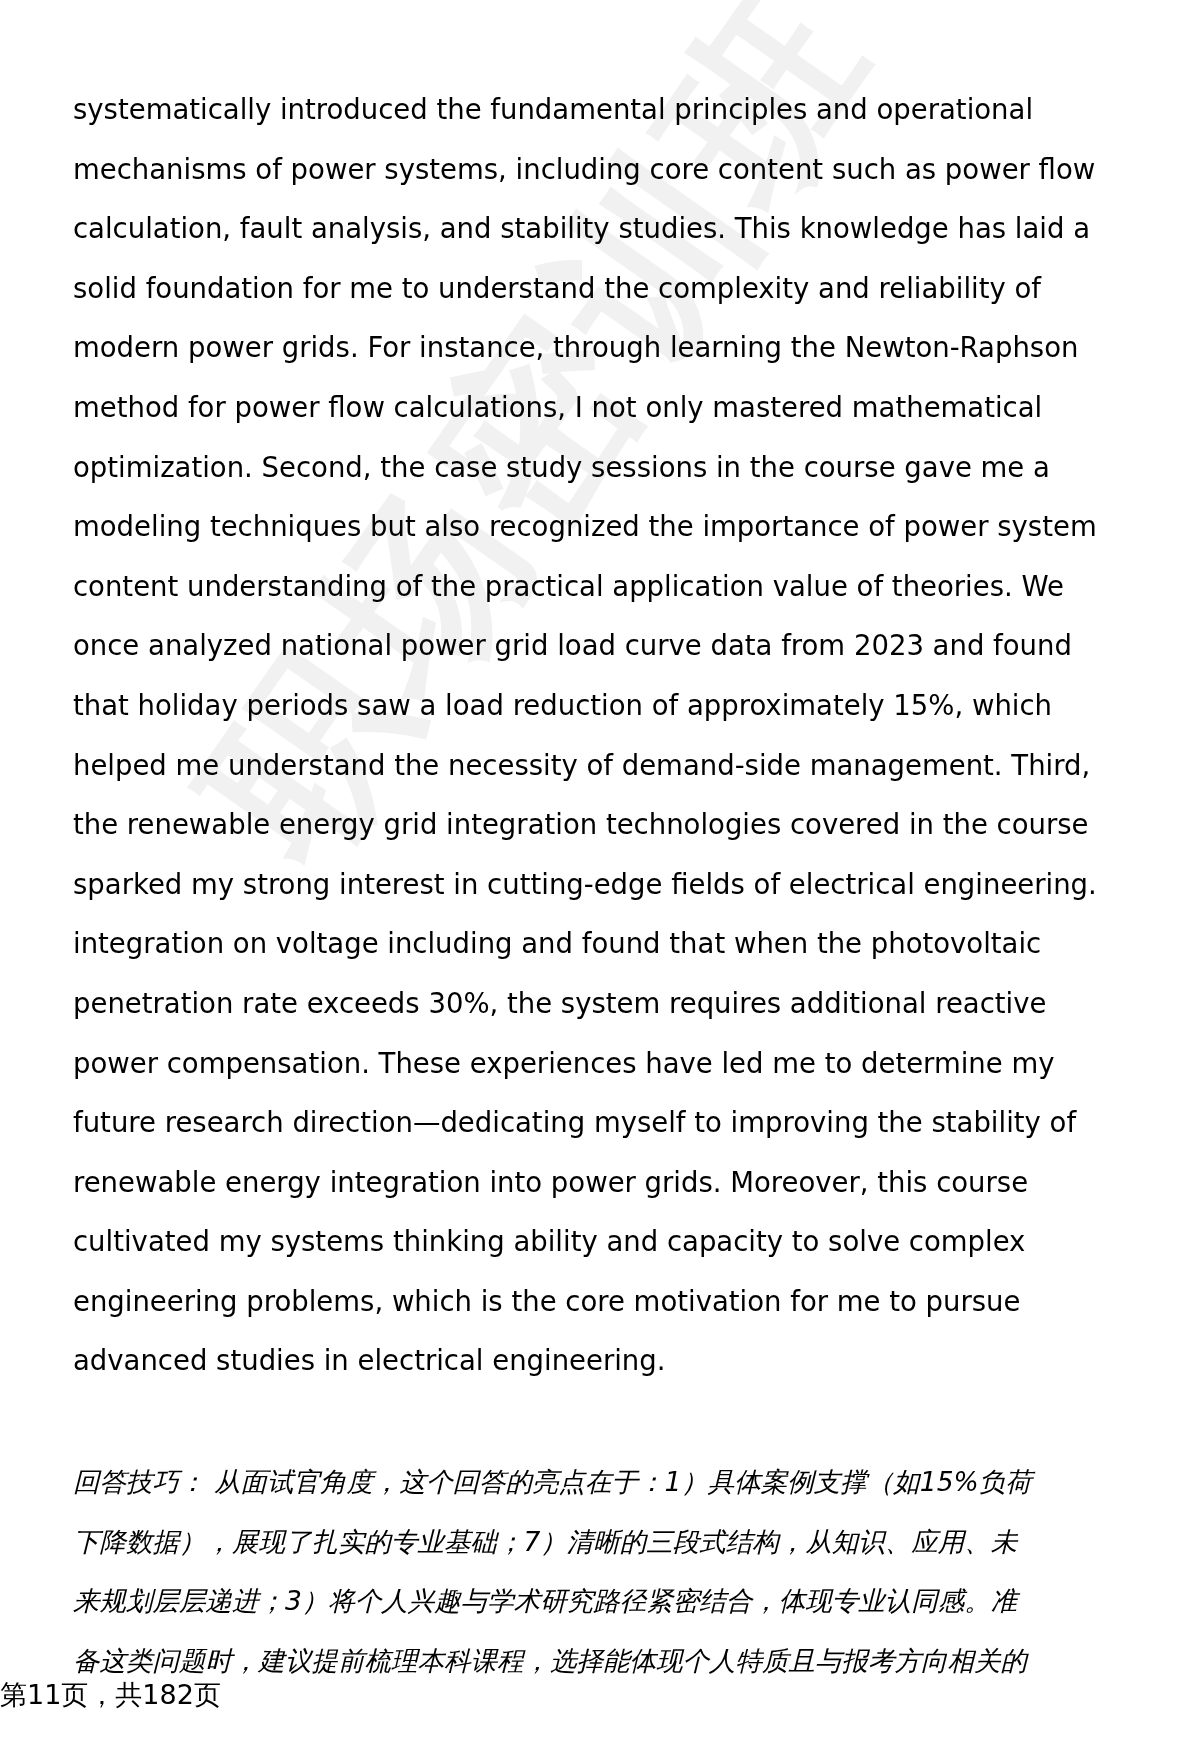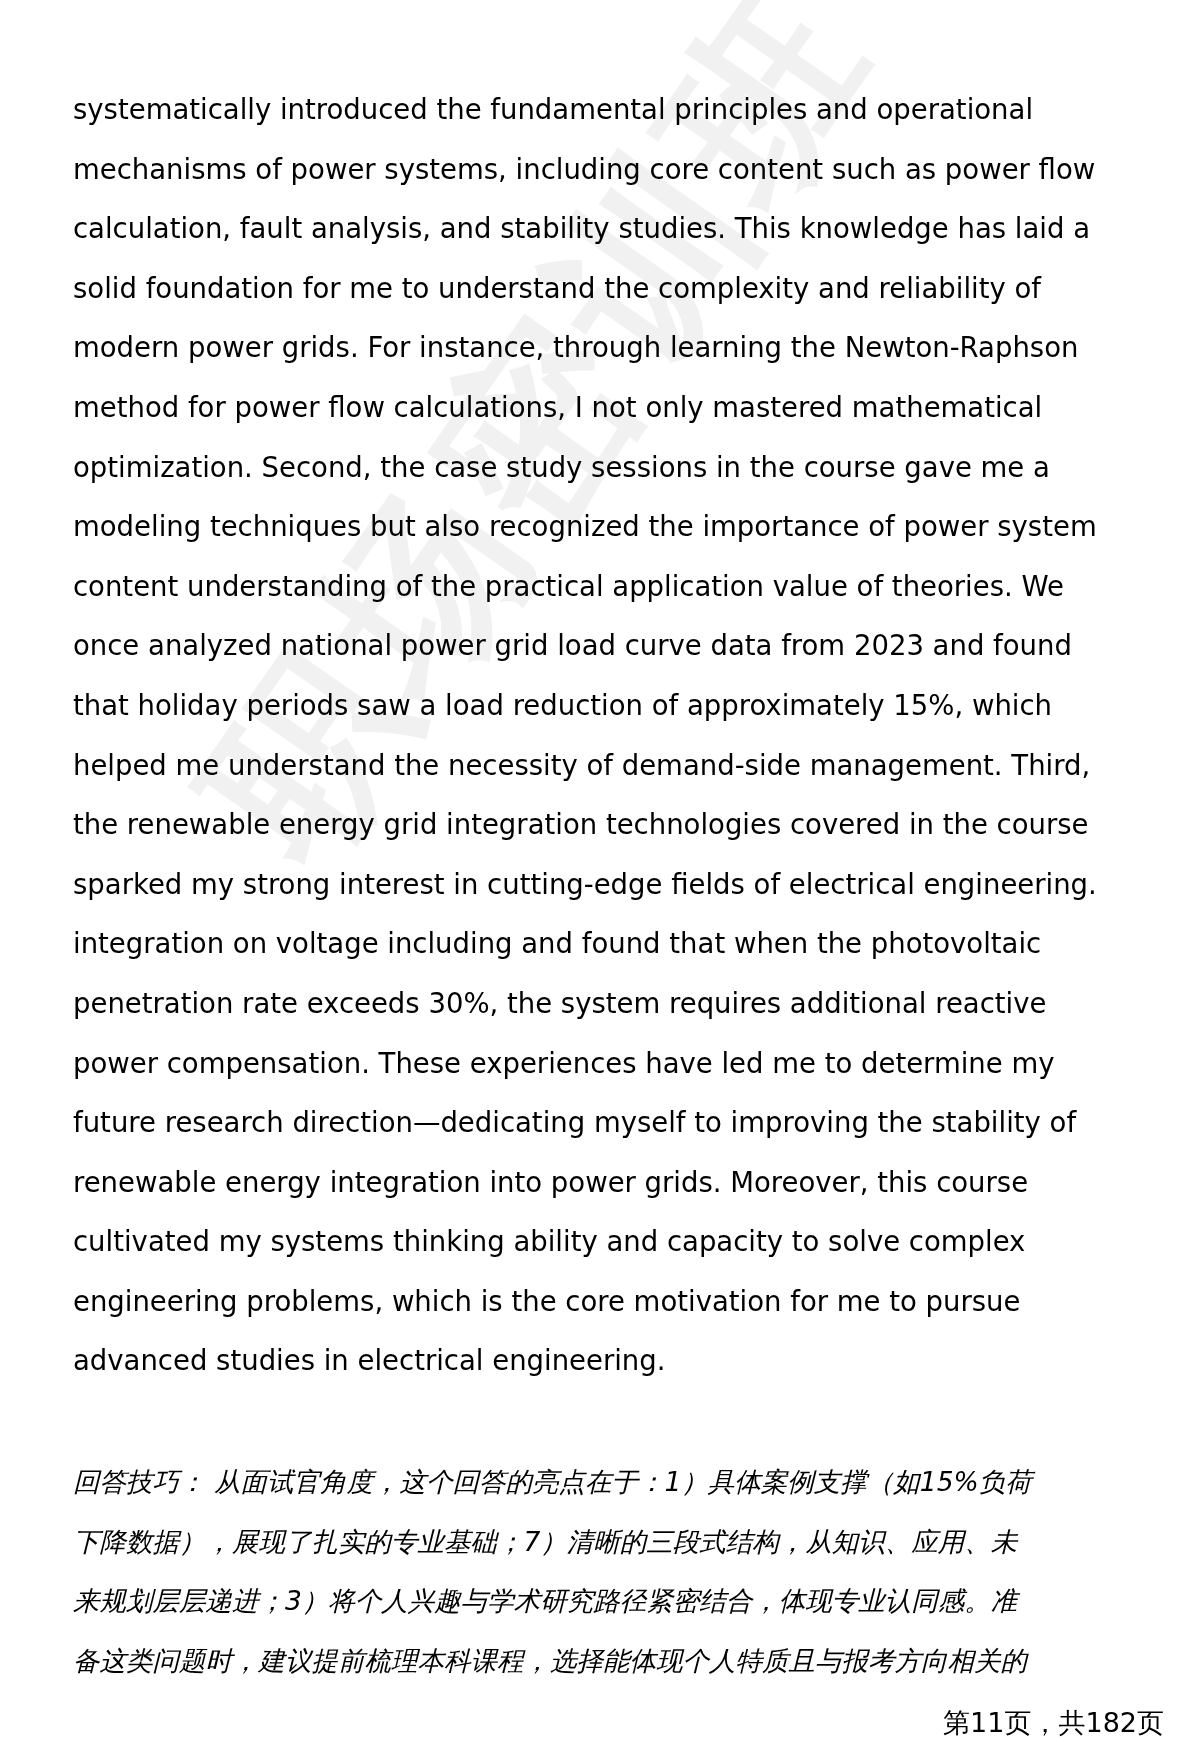--- a/index.html
+++ b/index.html
@@ -61,25 +61,24 @@
       font-size: 26.5px;
       height: 59.6px;
       line-height: 48px;
       font-style: italic;
     }
     .footer {
       position: absolute;
       left: 0;
       width: 1164px;
       top: 1677px;
-      text-align: right;
+      text-align: left;
       font-size: 27px;
       line-height: 36px;
       z-index: 1;
-      margin-top: 28px;
     }
   </style>
 </head>
 <body>
 
 <div class="page">
 
   <div class="watermark">职场密训班</div>
 
   <div class="body-text">

